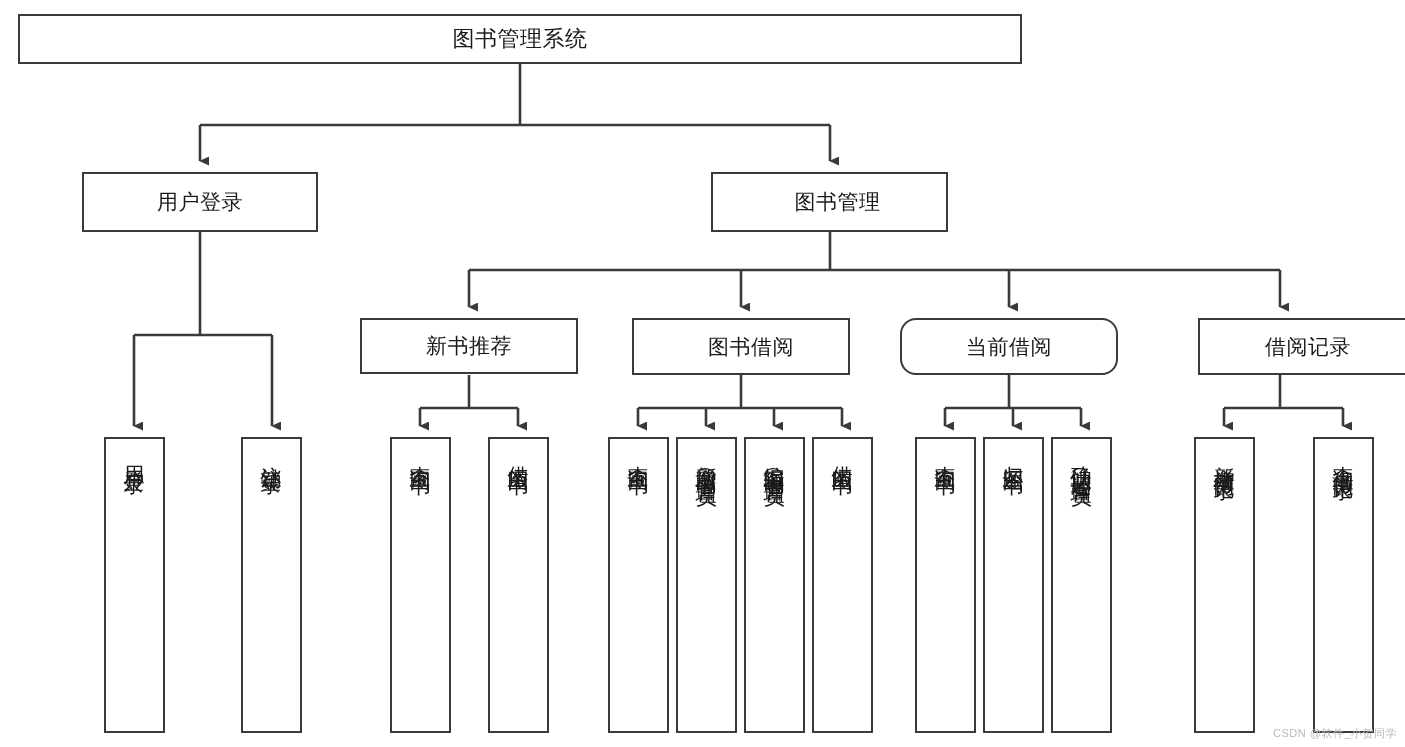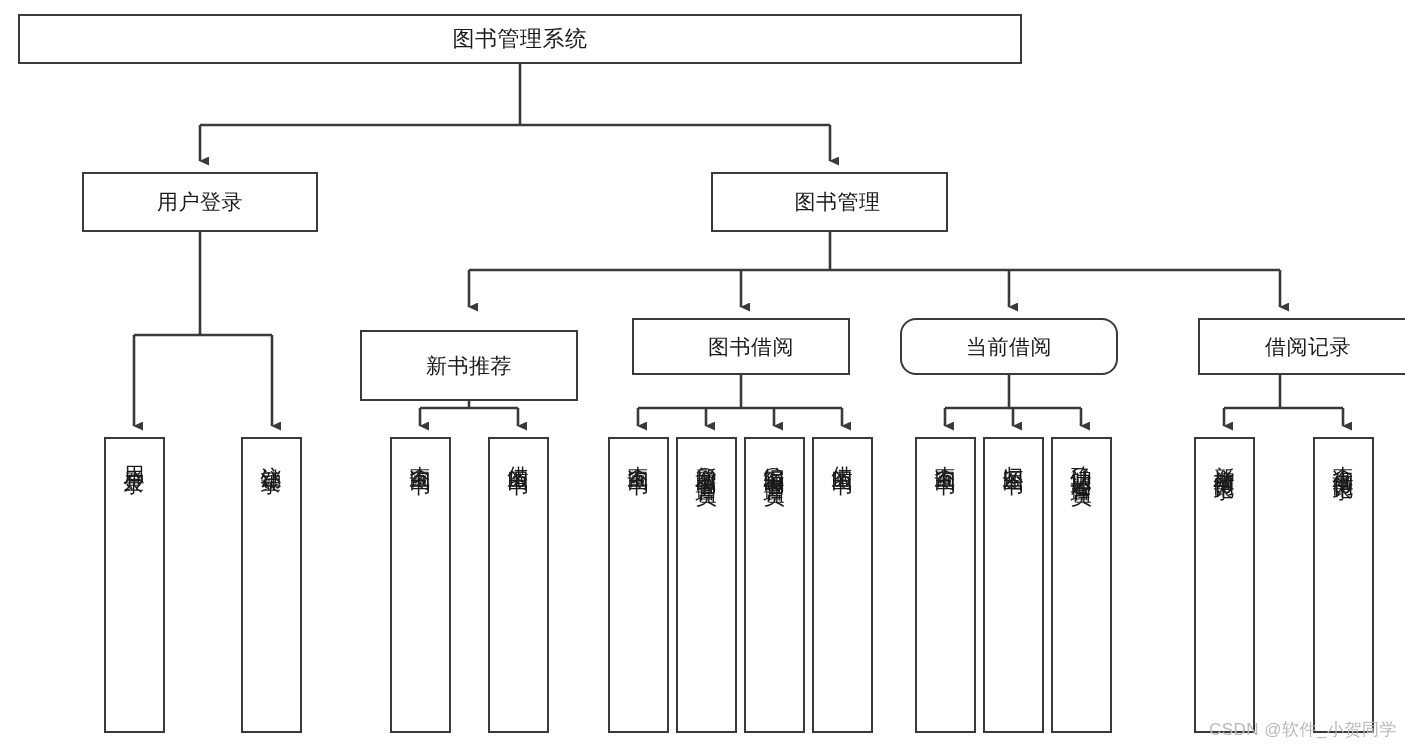--- a/index.html
+++ b/index.html
@@ -58,21 +58,21 @@
     text-orientation: upright;
     letter-spacing: 3px;
     line-height: 1;
     white-space: nowrap;
     display: block;
   }
   .watermark {
     position: absolute;
     right: 8px;
     bottom: 6px;
-    font-size: 17px;
+    font-size: 11px;
     color: #b9b9b9;
     letter-spacing: 0.5px;
     white-space: nowrap;
     z-index: 3;
     font-family: "Liberation Sans", "DejaVu Sans", sans-serif;
   }
 </style>
 </head>
 <body>
 
@@ -124,21 +124,21 @@
   <div id="nodes-layer">
       <div class="node h root" style="left: 18px; top: 14px; width: 1004px; height: 50px;">
         <span>图书管理系统</span>
       </div>
       <div class="node h" style="left: 82px; top: 172px; width: 236px; height: 60px;">
         <span>用户登录</span>
       </div>
       <div class="node h" style="left: 711px; top: 172px; width: 237px; height: 60px; padding-left: 16px;">
         <span>图书管理</span>
       </div>
-      <div class="node h" style="left: 360px; top: 318px; width: 218px; height: 71px; margin-top: 12px;">
+      <div class="node h" style="left: 360px; top: 318px; width: 218px; height: 56px;">
         <span>新书推荐</span>
       </div>
       <div class="node h" style="left: 632px; top: 318px; width: 218px; height: 57px; padding-left: 20px;">
         <span>图书借阅</span>
       </div>
       <div class="node h" style="left: 900px; top: 318px; width: 218px; height: 57px; border-radius: 16px;">
         <span>当前借阅</span>
       </div>
       <div class="node h" style="left: 1170px; top: 318px; width: 220px; height: 57px; margin-left: 28px;">
         <span>借阅记录</span>

